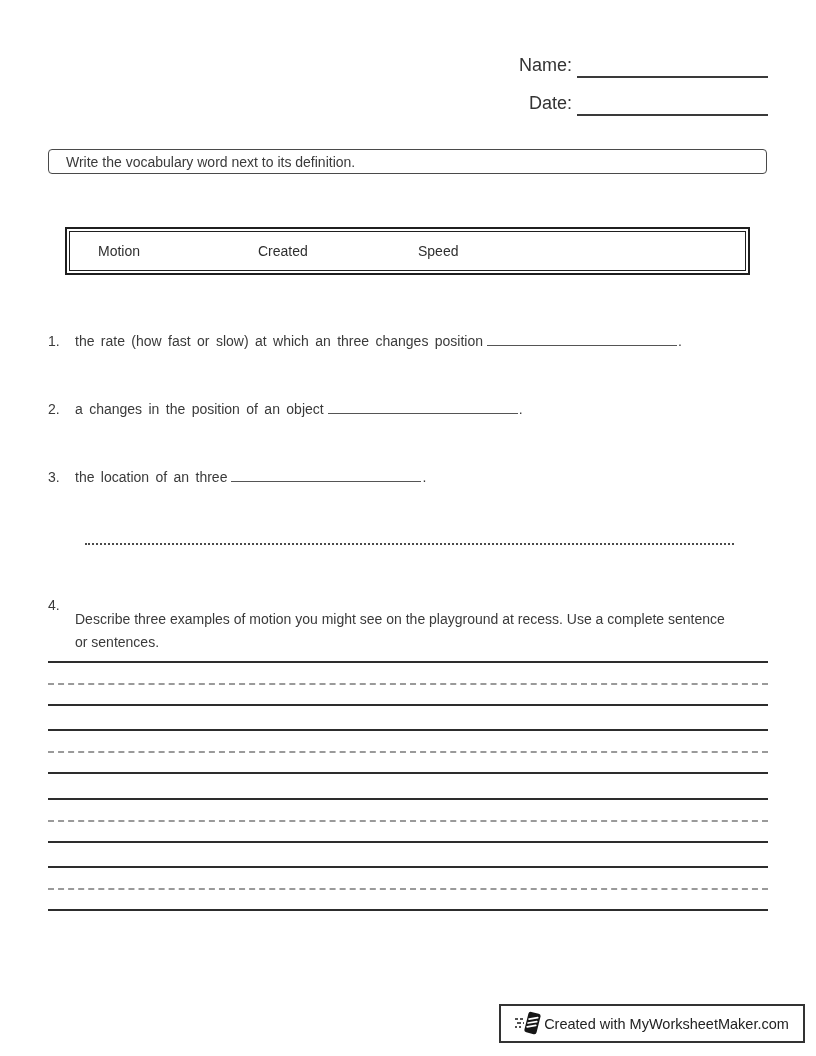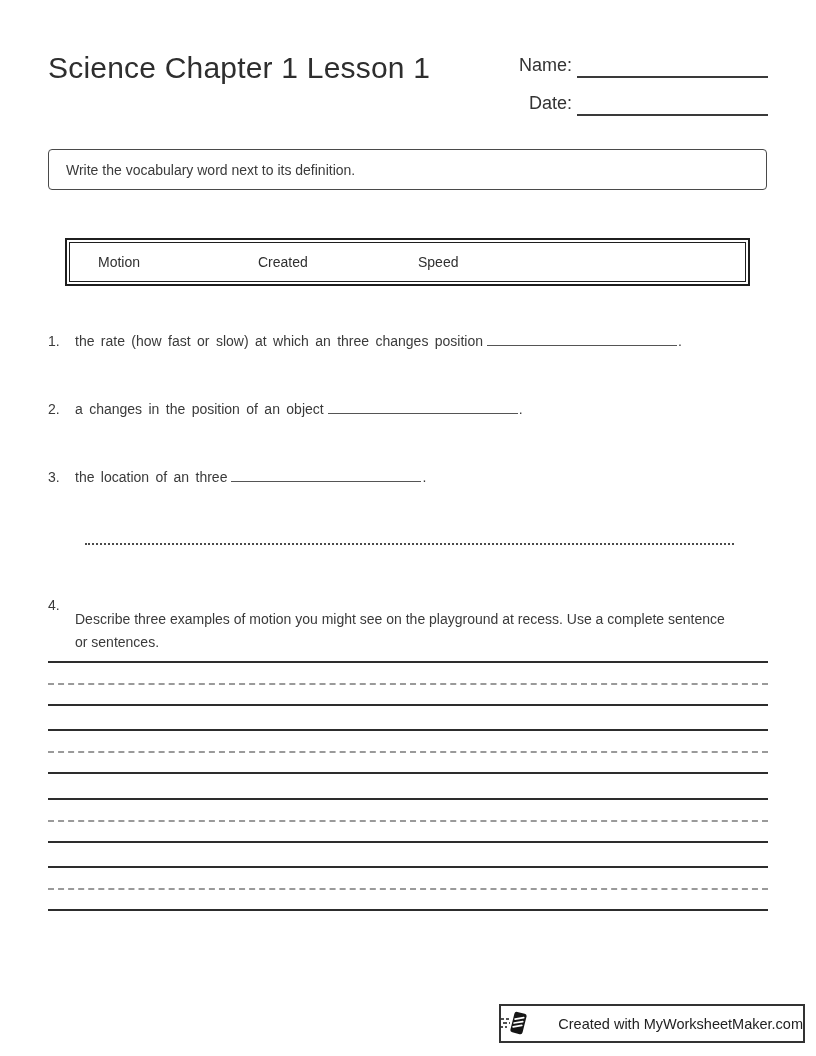--- a/index.html
+++ b/index.html
@@ -45,34 +45,34 @@
     margin-left: 5px;
     border-bottom: 2px solid #3a3a3a;
   }
   .name-row { top: 52px; }
   .date-row { top: 90px; }
 
   
   .instruction-box {
     position: absolute;
     left: 48px; top: 149px;
-    width: 719px; height: 41px;
+    width: 719px; height: 25px;
     border: 1px solid #4a4a4a;
     border-radius: 4px;
     display: flex;
     align-items: center;
     padding-left: 17px;
     font-size: 14px;
     color: #3a3a3a;
   }
 
   
   .word-bank {
     position: absolute;
-    left: 65px; top: 238px;
+    left: 65px; top: 227px;
     width: 685px; height: 48px;
     border: 2px solid #1f1f1f;
     padding: 2px;
   }
   .word-bank-inner {
     border: 1px solid #1f1f1f;
     height: 100%;
     display: flex;
     align-items: center;
     padding-left: 28px;
@@ -128,34 +128,33 @@
   .hw-dashed { border-top: 2px dashed #9a9a9a; }
 
   
   .footer-credit {
     position: absolute;
     left: 499px; top: 1004px;
     width: 306px; height: 39px;
     border: 2px solid #333;
     display: flex;
     align-items: center;
-    justify-content: space-between;
+    justify-content: center;
     gap: 2px;
     font-size: 14.5px;
     color: #222;
     background: #fff;
   }
   .footer-logo { display: inline-flex; }
 </style>
 </head>
 <body>
 
 <div class="page">
 
-  <h1 class="title">Science Chapter 1 Lesson 1</h1>
 
   <div class="id-row date-row">
     <span class="id-label">Date:</span>
     <span class="id-line"></span>
   </div>
   <div class="id-row name-row">
     <span class="id-label">Name:</span>
     <span class="id-line"></span>
   </div>
 

